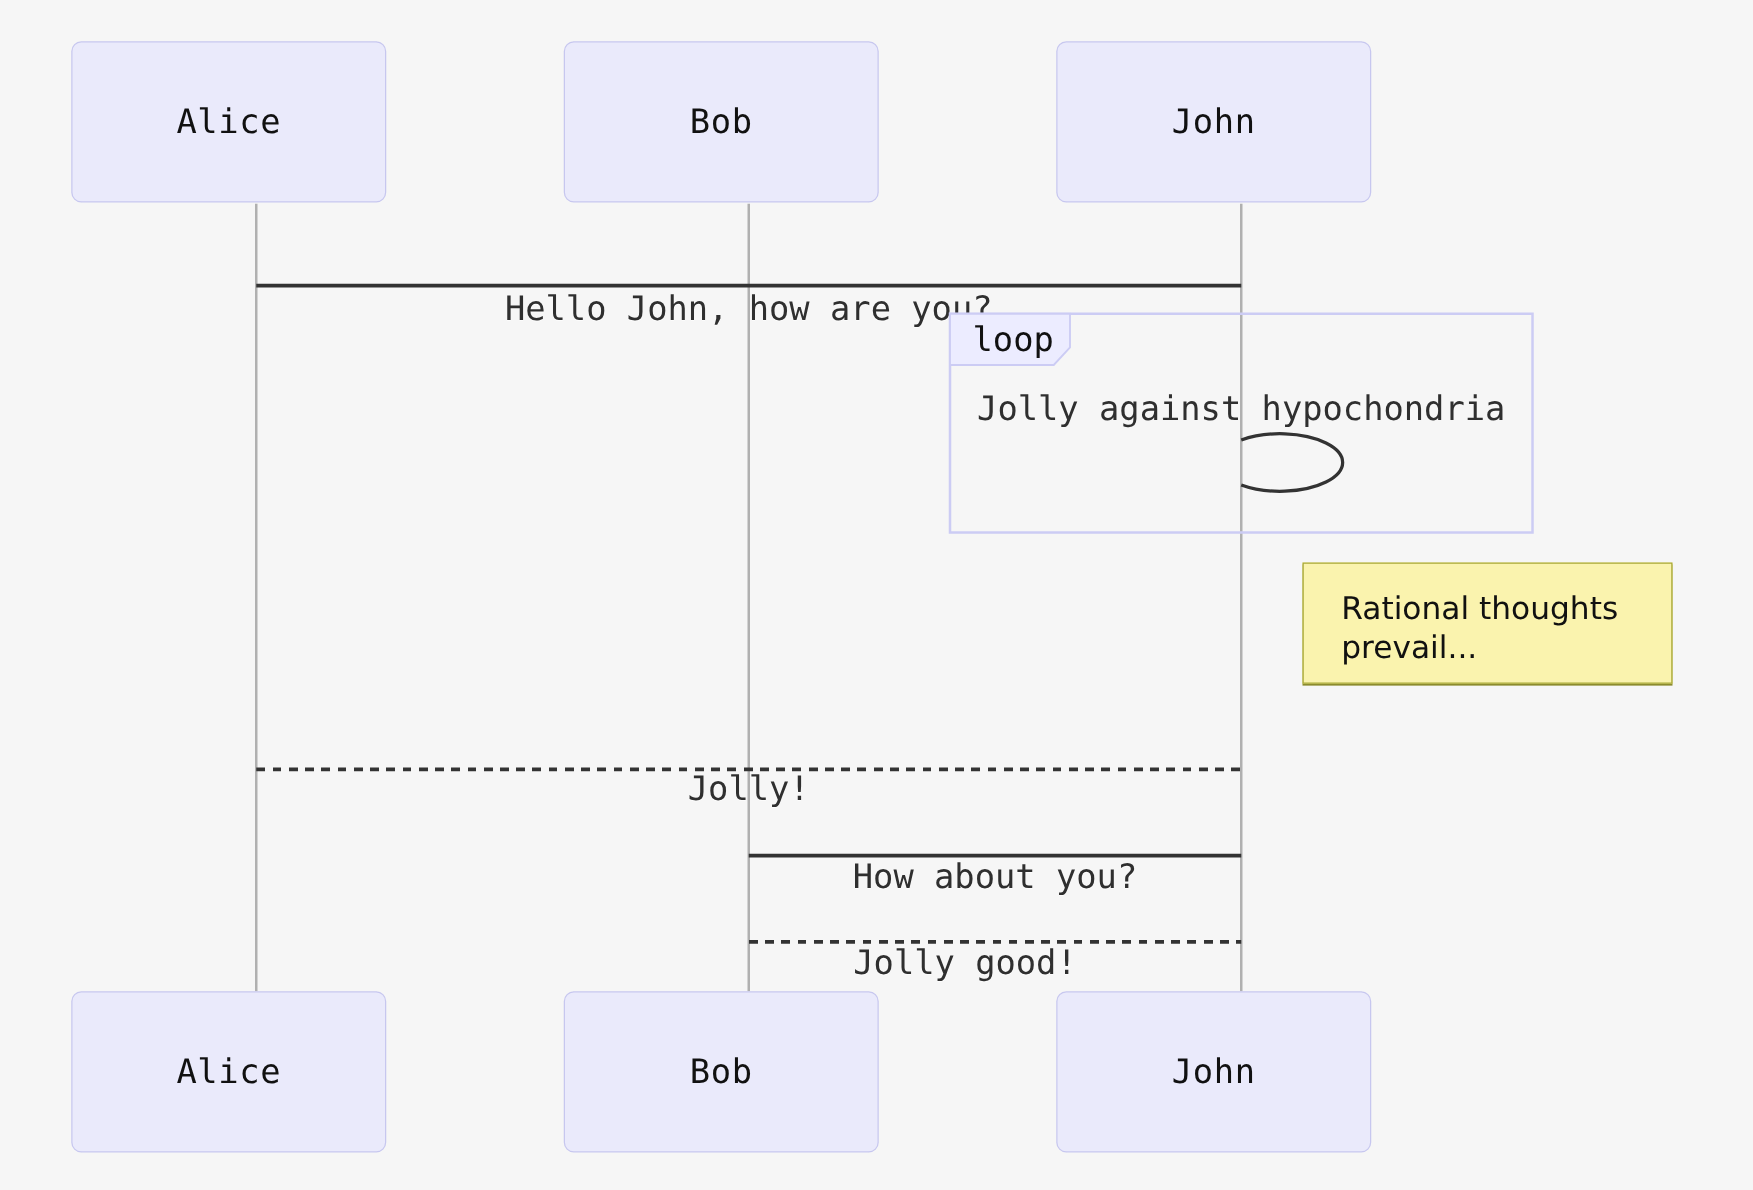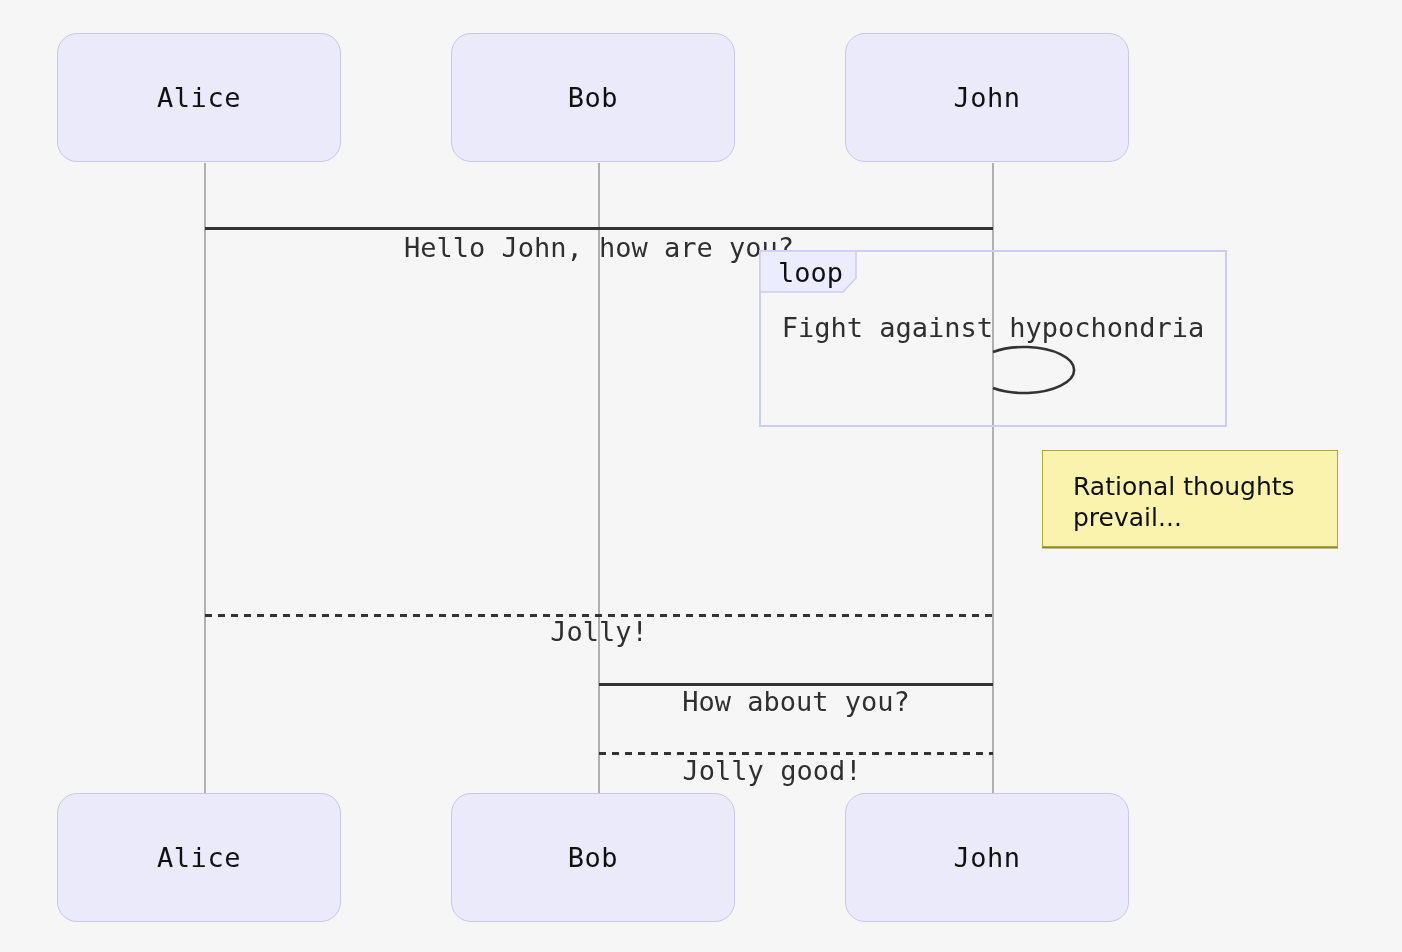--- a/index.html
+++ b/index.html
@@ -9,24 +9,24 @@
   }
   .canvas{
     position:relative;
     width:1402px;height:952px;
     background:#f6f6f6;
     overflow:hidden;
   }
   
   .actor{
     position:absolute;
-    width:284px;height:129px;
+    width:252px;height:129px;
     background:#eaeafb;
     border:1.5px solid #c7c7ef;
-    border-radius:20px;
+    border-radius:8px;
     box-sizing:border-box;
     display:flex;align-items:center;justify-content:center;
     font-size:27px;color:#111;
     letter-spacing:0.5px;
   }
   
   .lifeline{
     position:absolute;
     top:163px;height:630px;width:2px;
     background:#b0b0b0;
@@ -105,21 +105,21 @@
   <div class="actor" style="left:845px;top:793px;">John</div>
 
   <div class="msg-label" style="left:205px;top:192px;width:788px;">Hello John, how are you?</div>
   <div class="line-solid" style="left:205px;top:227px;width:788px;"></div>
 
   <div class="loop-box">
     <svg class="loop-tab-svg" width="100" height="44">
       <polygon points="1,1 97,1 97,28 84,42 1,42" fill="#ececff" stroke="#ccccf4" stroke-width="1.5"></polygon>
     </svg>
     <div class="loop-tab-label">loop</div>
-    <div class="loop-msg">Fight against hypochondria</div>
+    <div class="loop-msg">Jolly against hypochondria</div>
   </div>
 
   <svg class="selfloop-svg" width="110" height="62">
     <path d="M 8 12 A 50 23 0 1 1 8 48" fill="none" stroke="#333" stroke-width="2.6"></path>
   </svg>
 
   <div class="note">
     <div>Rational thoughts</div>
     <div>prevail...</div>
   </div>

